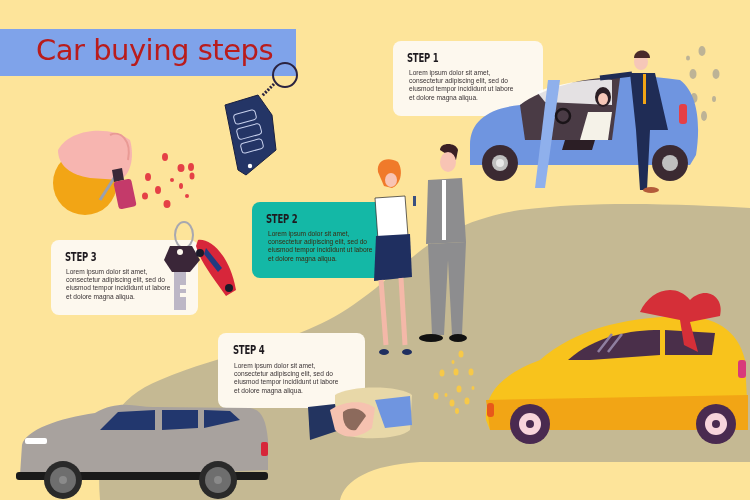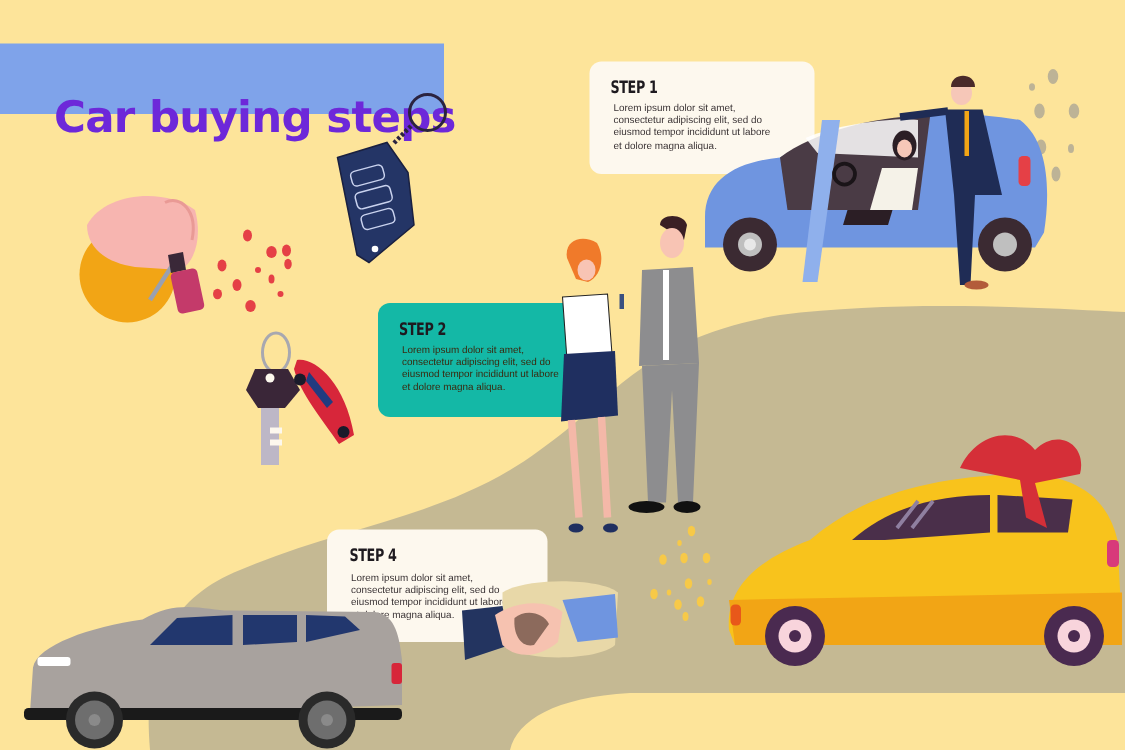--- a/index.html
+++ b/index.html
@@ -1,20 +1,20 @@
 <!DOCTYPE html>
 <html><head>
 <meta charset="utf-8">
 <style>
   html, body { margin:0; padding:0; }
   body { width:750px; height:500px; overflow:hidden; background:#fde49a; position:relative; font-family:"Liberation Sans", sans-serif; }
   .canvas { position:absolute; left:0; top:0; width:750px; height:500px; }
   .road { position:absolute; left:0; top:0; }
   .title-bar { position:absolute; left:0; top:29px; width:296px; height:47px; background:#7fa3ea; }
-  .title-text { position:absolute; left:36px; top:33px; font-family:"DejaVu Sans", sans-serif; font-weight:bold; font-size:29px; color:#6d28d9; letter-spacing:-0.5px; white-space:nowrap;margin-top:28px; }
+  .title-text { position:absolute; left:36px; top:33px; font-family:"DejaVu Sans", sans-serif; font-weight:normal; font-size:29px; color:#b91c1c; letter-spacing:-0.5px; white-space:nowrap; }
   .card { position:absolute; border-radius:8px; padding:16px; box-sizing:border-box; }
   .card .step { position:absolute; font-family:"DejaVu Sans Condensed","DejaVu Sans", sans-serif; font-weight:bold; font-size:11.5px; color:#1e1a1f; letter-spacing:-0.3px; transform:scaleX(0.82); transform-origin:left top; }
   .card .body { position:absolute; font-family:"Liberation Sans", sans-serif; font-size:6.6px; line-height:8.2px; color:#3a3335; width:135px; }
   .illus { position:absolute; left:0; top:0; }
 </style>
 </head>
 <body>
 
 <div class="canvas">
 
@@ -121,35 +121,44 @@
     <path d="M440 150 C 440 142, 456 142, 458 150 L 456 160 Z" fill="#3a1f24"></path>
     <ellipse cx="448" cy="162" rx="8" ry="10" fill="#f8c4b4"></ellipse>
     <path d="M428 180 L 462 178 L 466 242 L 426 244 Z" fill="#8d8d8f"></path>
     <rect x="442" y="180" width="4" height="60" fill="#ffffff"></rect>
     <path d="M428 244 L 466 242 L 462 335 L 452 335 L 448 260 L 444 335 L 432 335 Z" fill="#8d8d8f"></path>
     <ellipse cx="431" cy="338" rx="12" ry="4" fill="#111"></ellipse>
       <ellipse cx="458" cy="338" rx="9" ry="4" fill="#111"></ellipse>
     <rect x="413" y="196" width="3" height="10" fill="#3a5080"></rect>
   </svg>
 
+  <div class="card" style="left:51px;top:240px;width:147px;height:75px;background:#fdf8ee;">
+    <div class="step" style="left:14px;top:10px;">STEP 3</div>
+    <div class="body" style="left:15px;top:28px;">
+      <div>Lorem ipsum dolor sit amet,</div>
+        <div>consectetur adipiscing elit, sed do</div>
+        <div>eiusmod tempor incididunt ut labore</div>
+        <div>et dolore magna aliqua.</div>
+    </div>
+  </div>
 
   <svg class="illus" width="750" height="500" viewBox="0 0 750 500">
     <ellipse cx="184" cy="235" rx="9" ry="13" fill="none" stroke="#a8a8b0" stroke-width="2"></ellipse>
     <rect x="174" y="260" width="12" height="50" fill="#bdb7c6"></rect>
     <rect x="180" y="285" width="8" height="4" fill="#fdf8ee"></rect>
       <rect x="180" y="293" width="8" height="4" fill="#fdf8ee"></rect>
     <polygon points="170,246 192,246 200,260 190,272 172,272 164,260" fill="#3a2638"></polygon>
     <circle cx="180" cy="252" r="3" fill="#fdf8ee"></circle>
     <path d="M198 240 C 210 238, 230 255, 236 290 L 226 296 C 215 280, 200 262, 196 246 Z" fill="#d7263a"></path>
     <path d="M206 248 L 222 268 L 218 272 L 204 254 Z" fill="#223b80"></path>
     <circle cx="200" cy="253" r="4" fill="#1a1a2a"></circle>
       <circle cx="229" cy="288" r="4" fill="#1a1a2a"></circle>
   </svg>
 
-  <div class="card" style="left:218px;top:333px;width:147px;height:75px;background:#fdf8ee;margin-top:20px;">
+  <div class="card" style="left:218px;top:333px;width:147px;height:75px;background:#fdf8ee;">
     <div class="step" style="left:15px;top:10px;">STEP 4</div>
     <div class="body" style="left:16px;top:29px;">
       <div>Lorem ipsum dolor sit amet,</div>
         <div>consectetur adipiscing elit, sed do</div>
         <div>eiusmod tempor incididunt ut labore</div>
         <div>et dolore magna aliqua.</div>
     </div>
   </div>
 
   <svg class="illus" width="750" height="500" viewBox="0 0 750 500">

